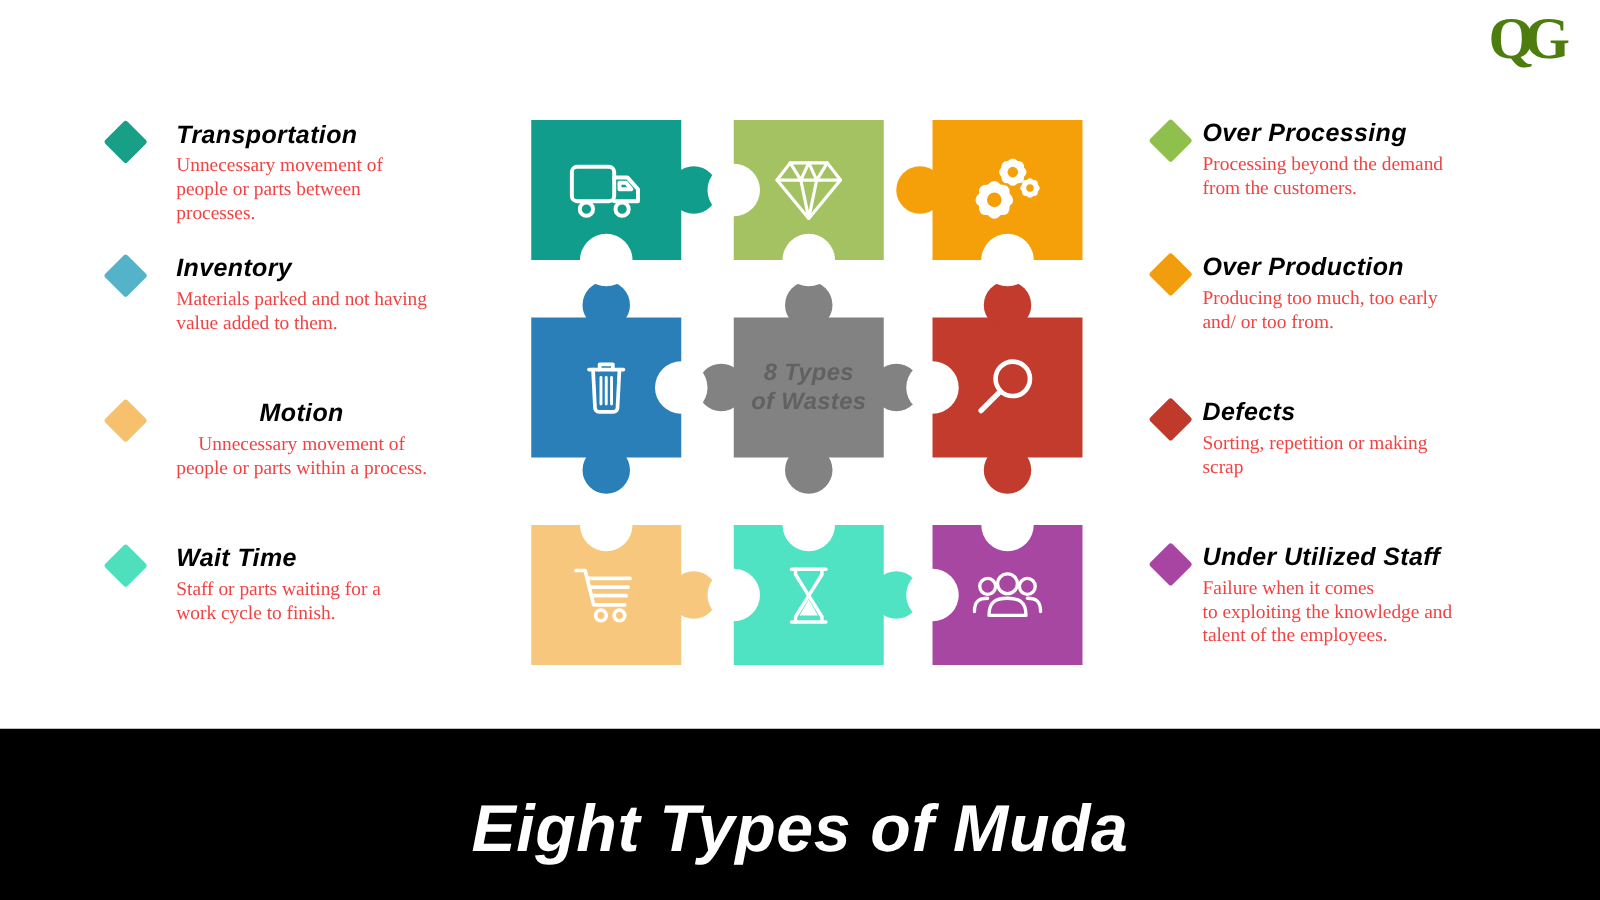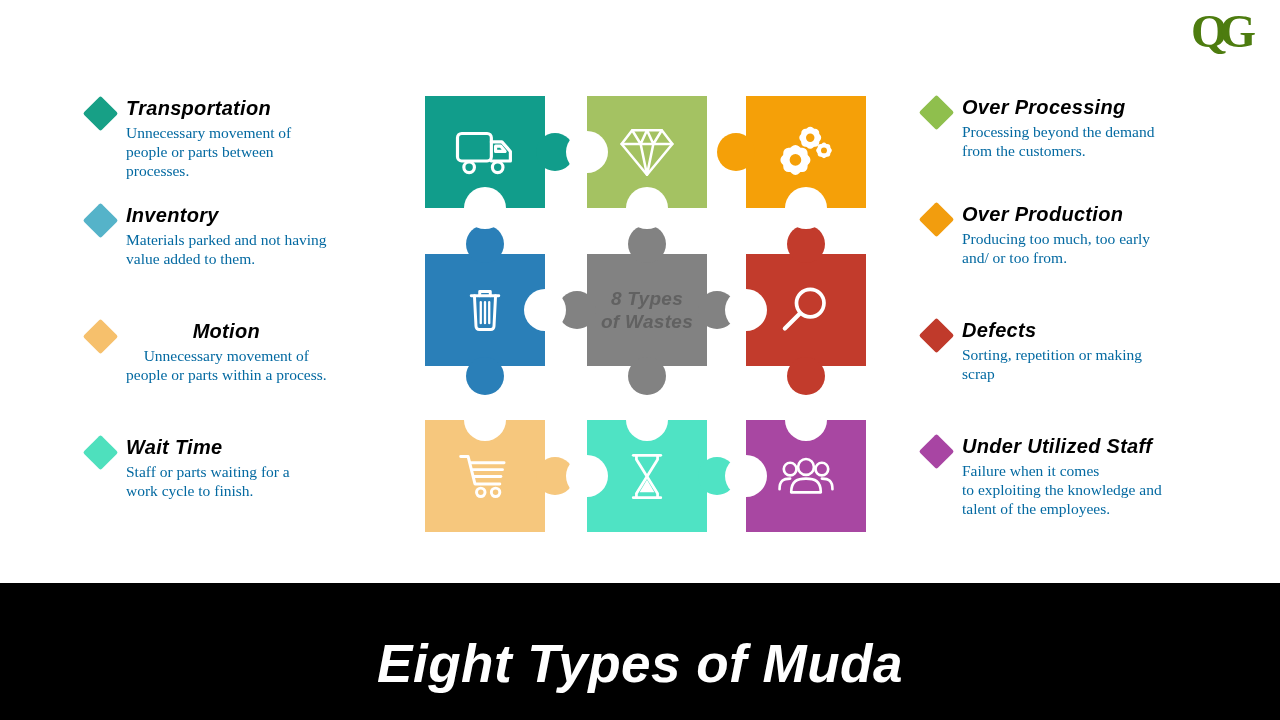--- a/index.html
+++ b/index.html
@@ -6,25 +6,25 @@
   .slide{position:relative;width:1280px;height:720px;background:#ffffff;overflow:hidden;
          font-family:"Liberation Sans",sans-serif;}
   
   .logo{position:absolute;top:4px;right:24px;font-family:"Liberation Serif",serif;
         font-weight:bold;font-size:47px;letter-spacing:-8px;color:#4d7c0f;padding-right:8px;}
   
   .col{position:absolute;width:300px;}
   .feature-item{position:absolute;left:0;}
   .diamond{position:absolute;left:4px;top:5px;width:25px;height:25px;transform:rotate(45deg);
            border-radius:2px;display:block;}
-  .feature-text{margin-left:42px;}
+  .feature-text{margin-left:57px;}
   .rt .feature-text{margin-left:42px;}
   .feature-title{font-style:italic;font-weight:bold;font-size:20px;color:#000;
                  letter-spacing:.3px;line-height:24px;margin-bottom:3px;white-space:nowrap;}
-  .feature-line{font-family:"Liberation Serif",serif;font-size:15.5px;color:#0369a1;
+  .feature-line{font-family:"Liberation Serif",serif;font-size:15.5px;color:#ef4444;
                 line-height:19px;white-space:nowrap;}
   
   .puzzle{position:absolute;left:425px;top:96px;width:441px;height:438px;}
   .piece{position:absolute;width:120px;height:112px;}
   .psq{position:absolute;left:0;top:0;right:0;bottom:0;z-index:1;}
   .tab{position:absolute;width:38px;height:38px;border-radius:50%;z-index:1;}
   .tab.top{left:50%;margin-left:-19px;top:-29px;}
   .tab.bottom{left:50%;margin-left:-19px;bottom:-29px;}
   .tab.left{top:50%;margin-top:-19px;left:-29px;}
   .tab.right{top:50%;margin-top:-19px;right:-29px;}

